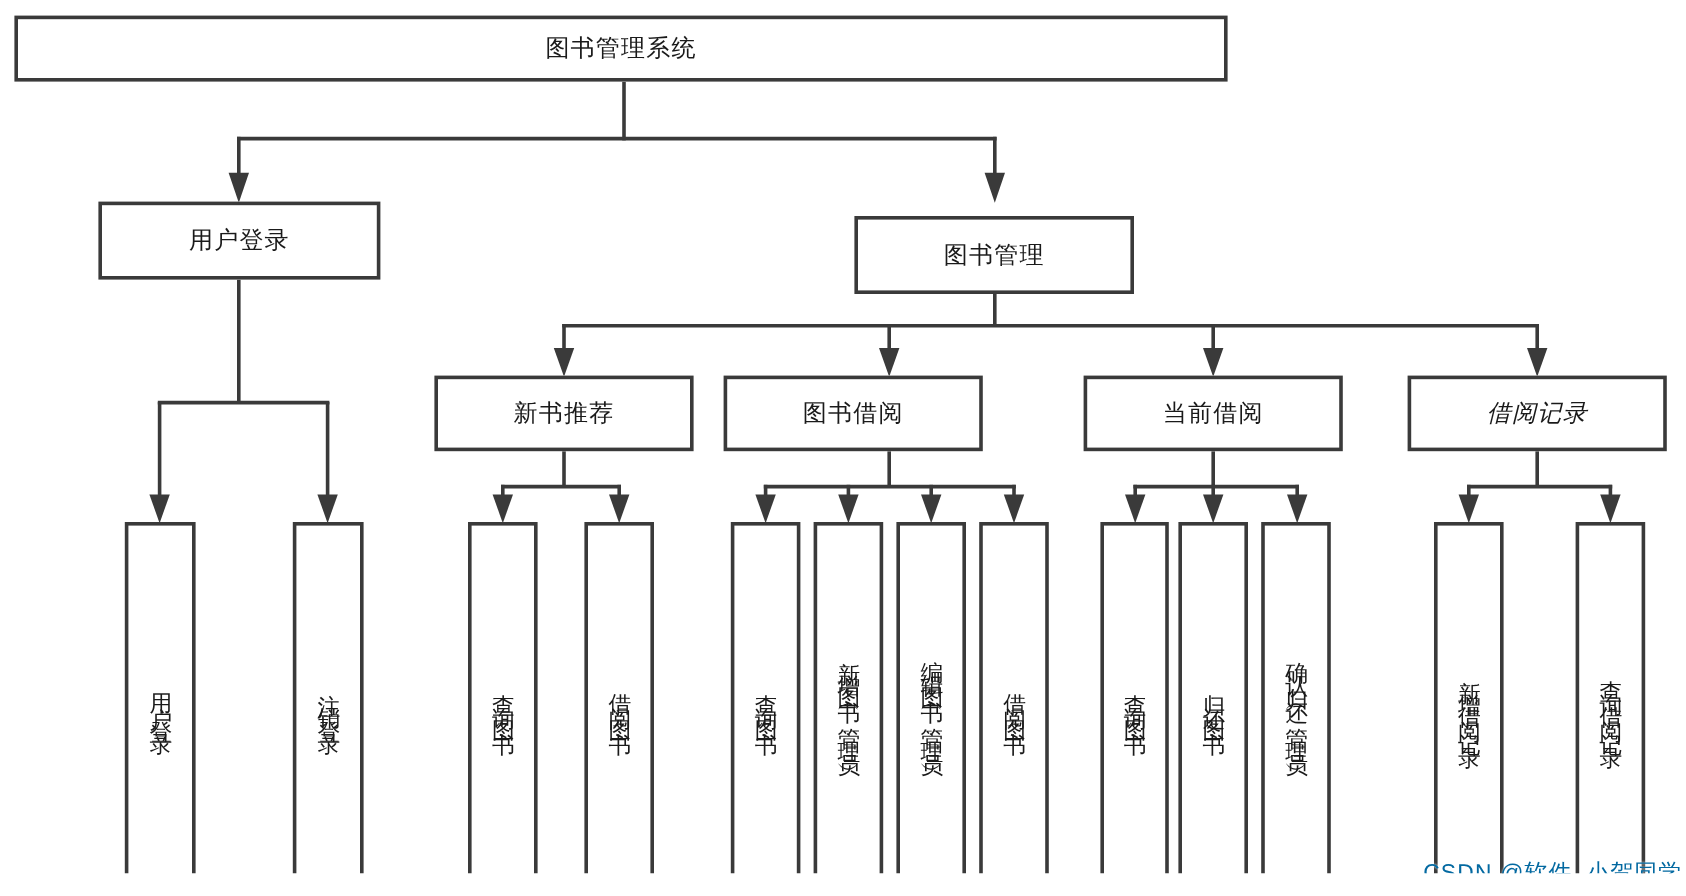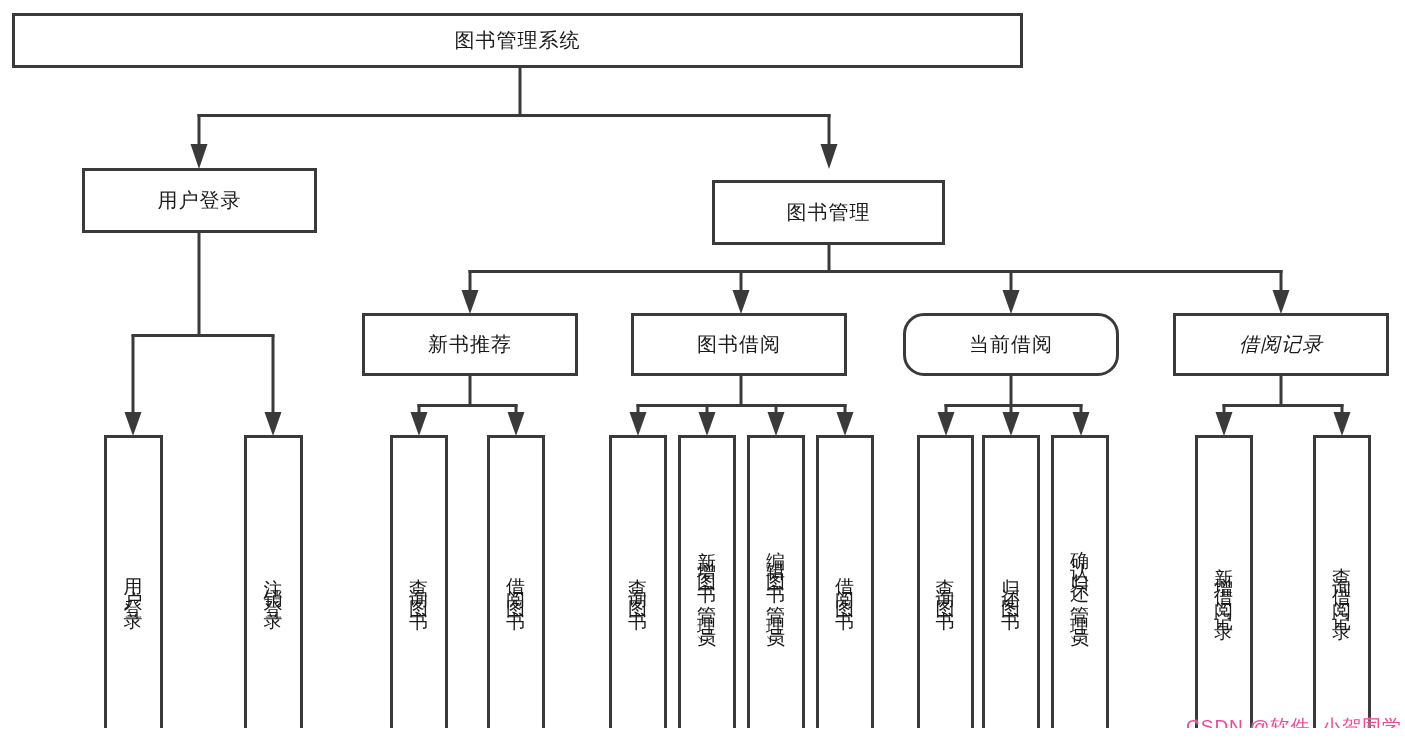--- a/index.html
+++ b/index.html
@@ -52,21 +52,21 @@
     writing-mode: vertical-rl;
     text-orientation: mixed;
     letter-spacing: 11px;
     line-height: 1;
   }
   .watermark {
     position: absolute;
     left: 1186px;
     top: 714px;
     font-size: 19px;
-    color: #ec4899;
+    color: #0369a1;
     letter-spacing: 1px;
     text-shadow: 0 0 2px #ffffff;
     white-space: nowrap;
     z-index: 5;
   }
 </style>
 </head>
 <body>
 
 <div class="canvas">
@@ -147,24 +147,24 @@
   <div class="node" style="left:82px; top:168px; width:235px; height:65px;">
     <span>用户登录</span>
   </div>
   <div class="node" style="left:712px; top:168px; width:233px; height:65px;margin-top:12px;">
     <span>图书管理</span>
   </div>
 
   <div class="node" style="left:362px; top:313px; width:216px; height:63px;">
     <span>新书推荐</span>
   </div>
-  <div class="node" style="left:631px; top:313px; width:216px; height:63px;">
+  <div class="node" style="left:603px; top:313px; width:216px; height:63px;">
     <span>图书借阅</span>
   </div>
-  <div class="node" style="left:903px; top:313px; width:216px; height:63px;border-radius:21px;">
+  <div class="node" style="left:903px; top:313px; width:216px; height:63px;">
     <span>当前借阅</span>
   </div>
   <div class="node" style="left:1173px; top:313px; width:216px; height:63px;font-style:italic;">
     <span>借阅记录</span>
   </div>
 
   <div class="leaf" style="left:104px; top:435px; width:59px; height:300px;">
     <span>用户登录</span>
   </div>
   <div class="leaf" style="left:244px; top:435px; width:59px; height:300px;">

